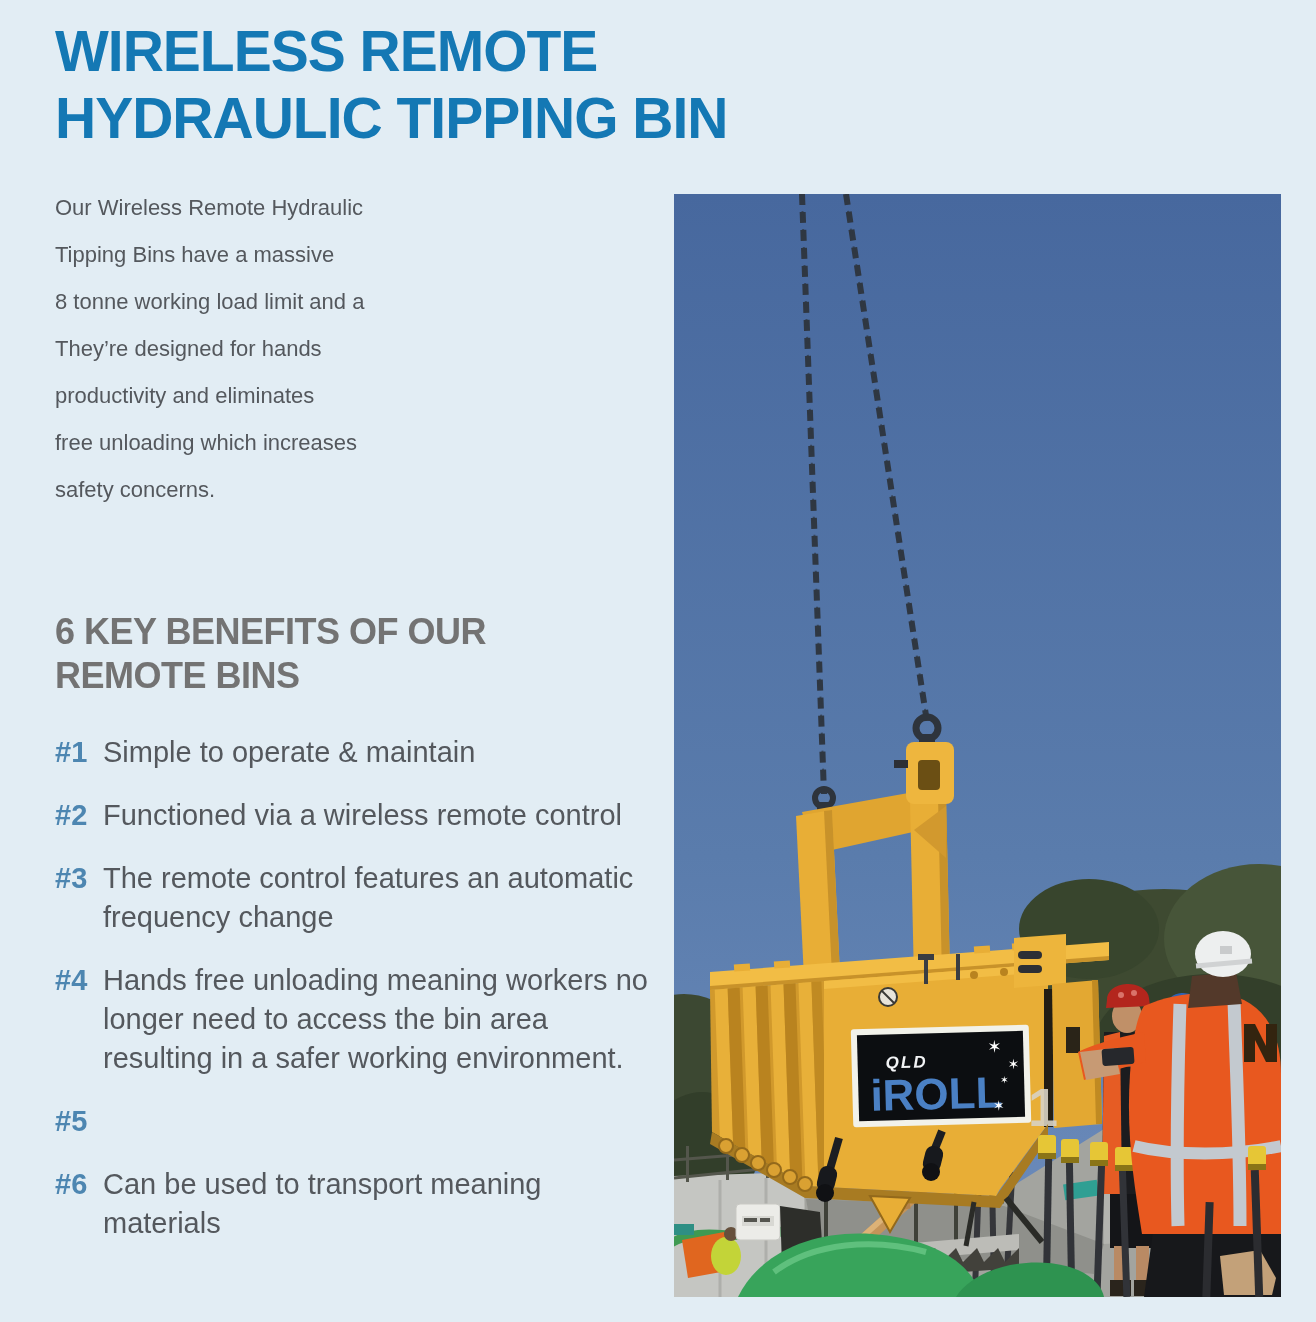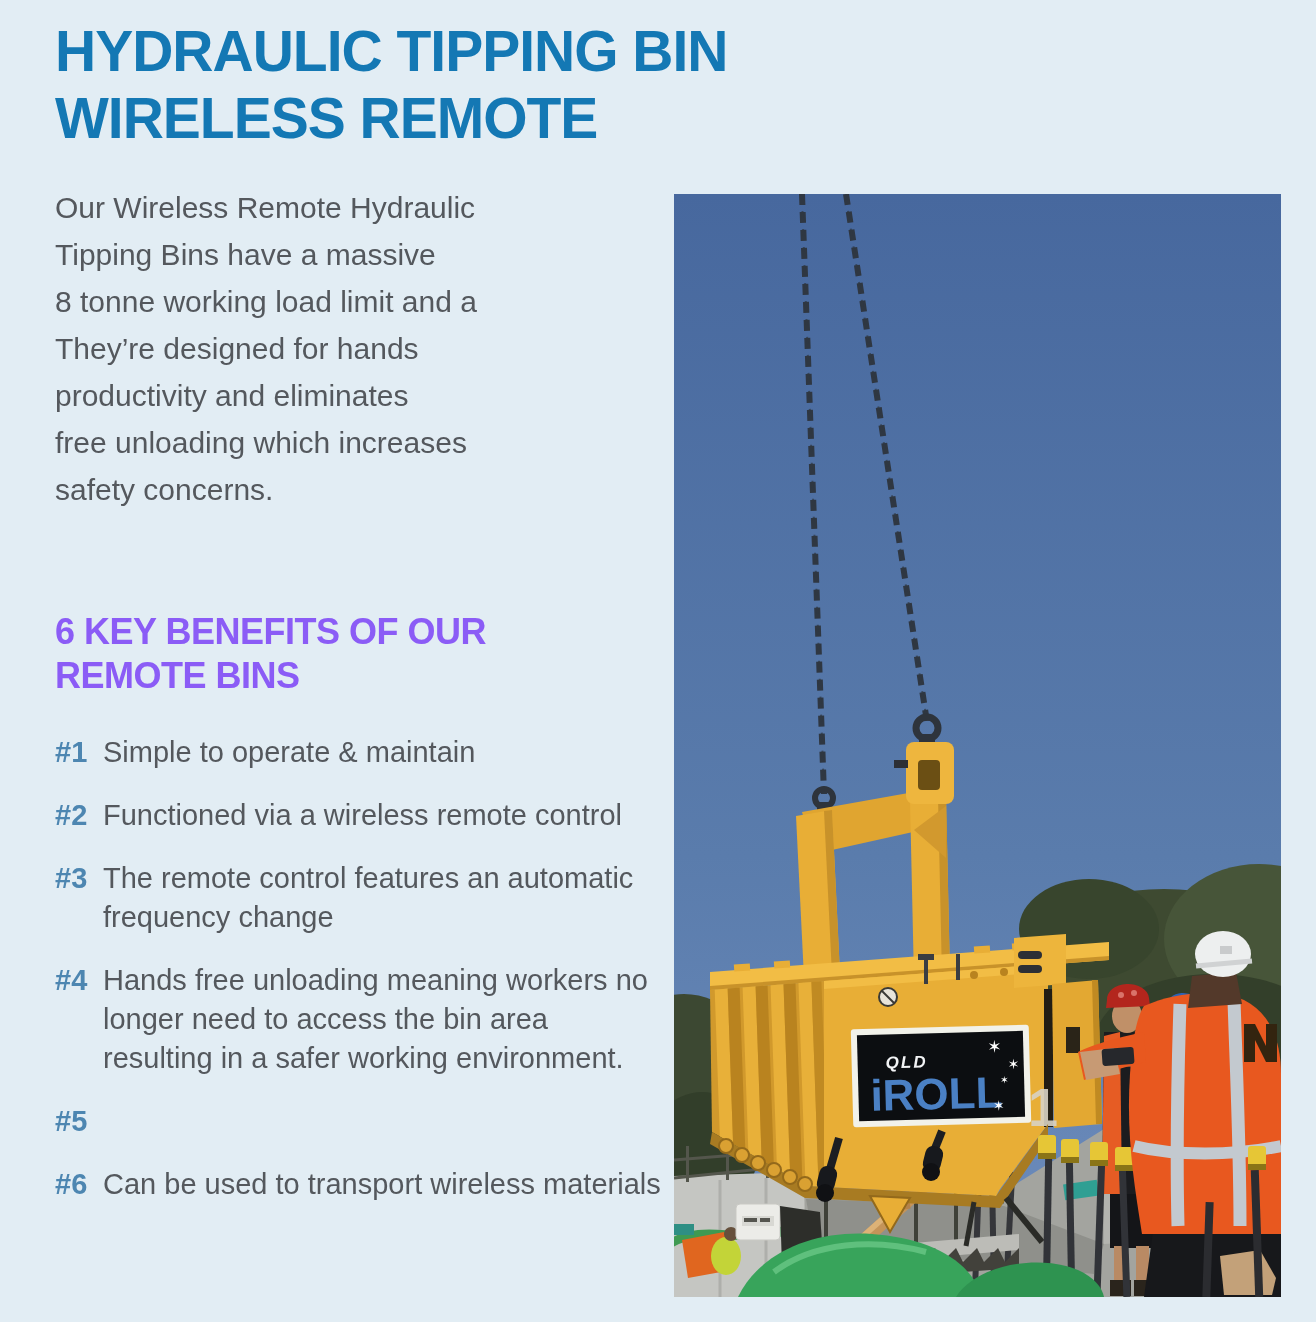--- a/index.html
+++ b/index.html
@@ -11,26 +11,26 @@
     font-family:"Liberation Sans",sans-serif;
   }
   .title{
     position:absolute;left:55px;top:18px;margin:0;
     color:#1478b4;font-weight:bold;
     font-size:57px;line-height:67px;letter-spacing:-1px;
   }
   .title span{display:block;}
   .intro{
     position:absolute;left:55px;top:184px;
-    color:#54585d;font-size:30px;line-height:47px;font-weight:400;
+    color:#54585d;font-size:22px;line-height:47px;font-weight:400;
   }
   .intro span{display:block;}
   .benefits-heading{
     position:absolute;left:55px;top:610px;margin:0;
-    color:#8b5cf6;font-weight:bold;
+    color:#737373;font-weight:bold;
     font-size:36px;line-height:44px;letter-spacing:-0.5px;
   }
   .benefits-heading span{display:block;}
   .benefits-list{
     position:absolute;left:55px;top:733px;width:625px;
     list-style:none;margin:0;padding:0;
   }
   .benefit{
     display:flex;align-items:flex-start;
     margin-bottom:24px;
@@ -45,22 +45,22 @@
     overflow:hidden;background:#51739f;
   }
   .photo svg{display:block;width:607px;height:1103px;}
 </style>
 </head>
 <body>
 
 <div class="page">
 
   <h1 class="title">
+    <span>WIRELESS REMOTE</span>
     <span>HYDRAULIC TIPPING BIN</span>
-    <span>WIRELESS REMOTE</span>
   </h1>
 
   <div class="intro">
     <span>Our Wireless Remote Hydraulic</span>
     <span>Tipping Bins have a massive</span>
     <span>8 tonne working load limit and a</span>
     <span>They’re designed for hands</span>
     <span>productivity and eliminates</span>
     <span>free unloading which increases</span>
     <span>safety concerns.</span>
@@ -86,21 +86,21 @@
     </li>
     <li class="benefit">
       <span class="num">#4</span>
       <span class="txt">Hands free unloading meaning workers no longer need to access the bin area resulting in a safer working environment.</span>
     </li>
     <li class="benefit">
       <span class="num">#5</span>
     </li>
     <li class="benefit">
       <span class="num">#6</span>
-      <span class="txt">Can be used to transport wireless materials</span>
+      <span class="txt">Can be used to transport meaning materials</span>
     </li>
   </ul>
 
   <div class="photo">
     <svg viewBox="0 0 607 1103" xmlns="http://www.w3.org/2000/svg">
       <defs>
         <linearGradient id="sky" x1="0" y1="0" x2="0" y2="1">
           <stop offset="0" stop-color="#47689e"></stop>
           <stop offset="0.6" stop-color="#5a7cac"></stop>
           <stop offset="1" stop-color="#6e8dbd"></stop>

